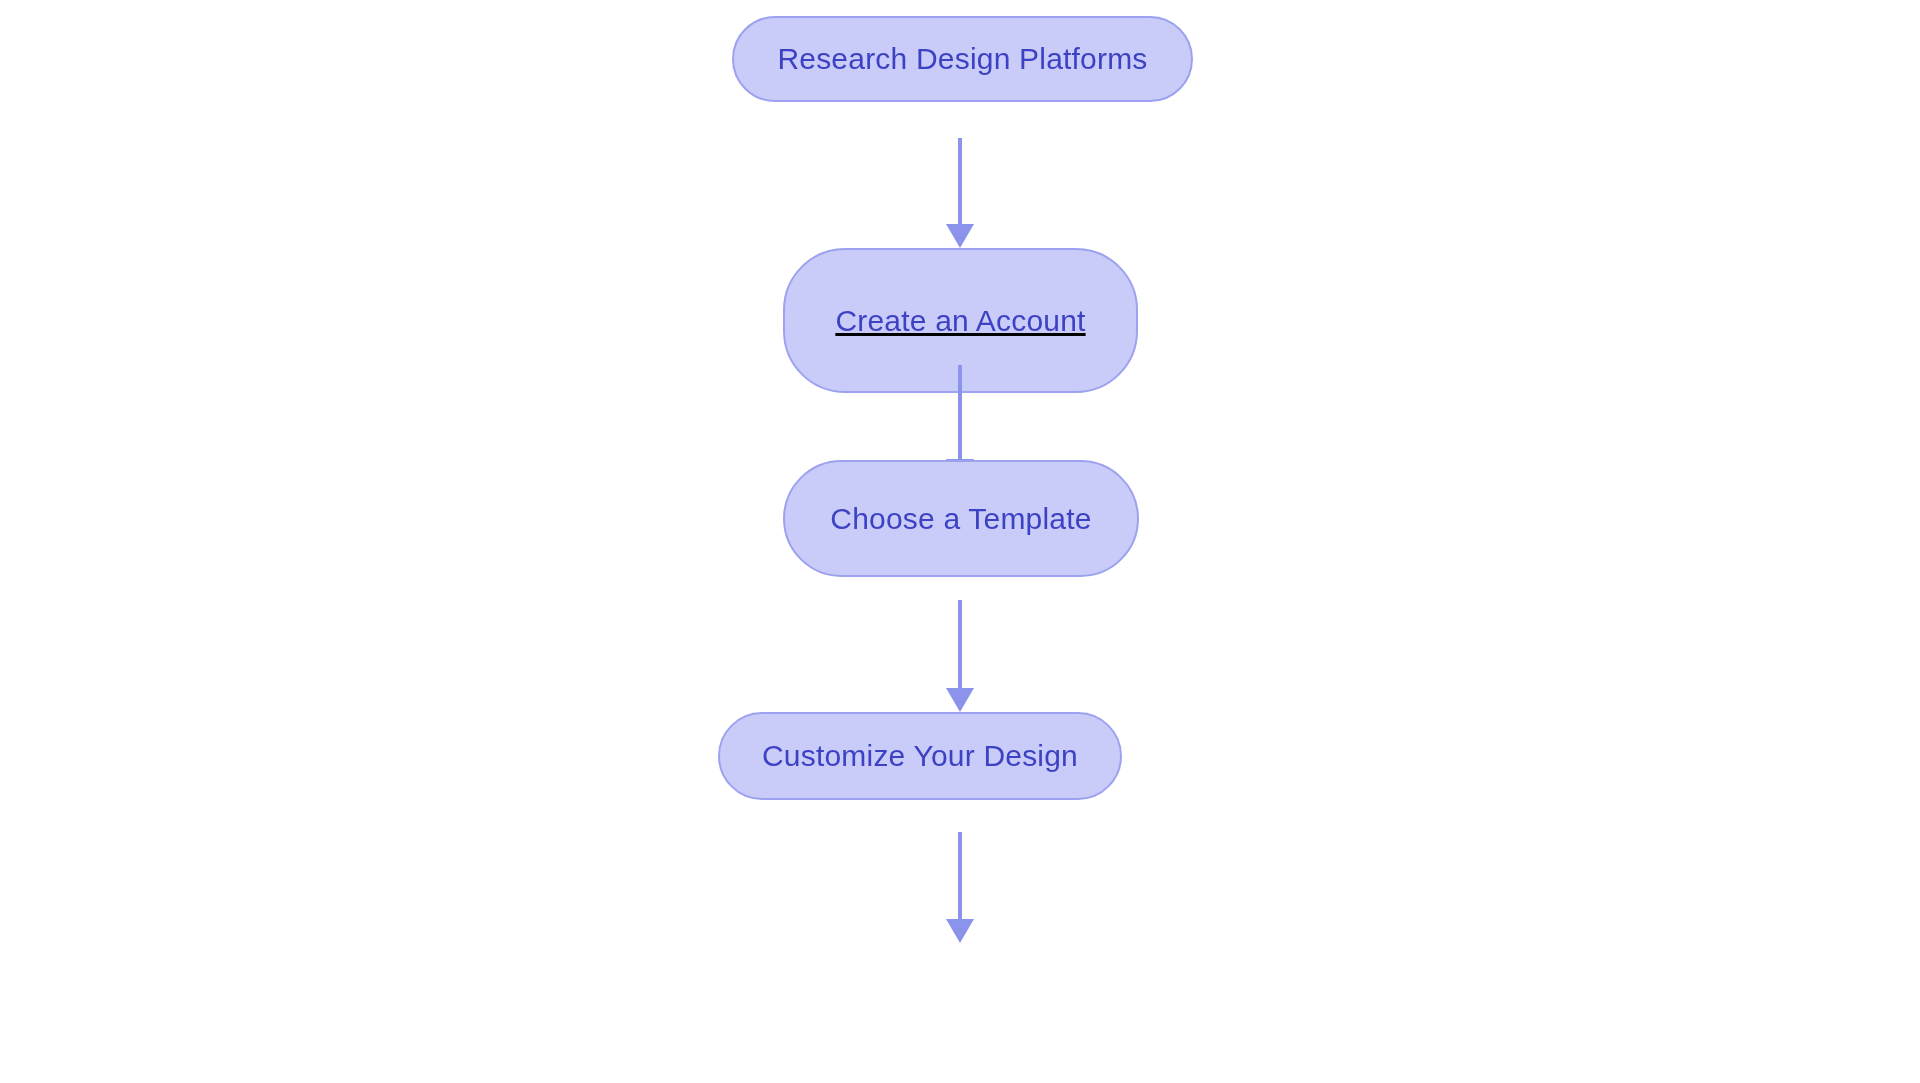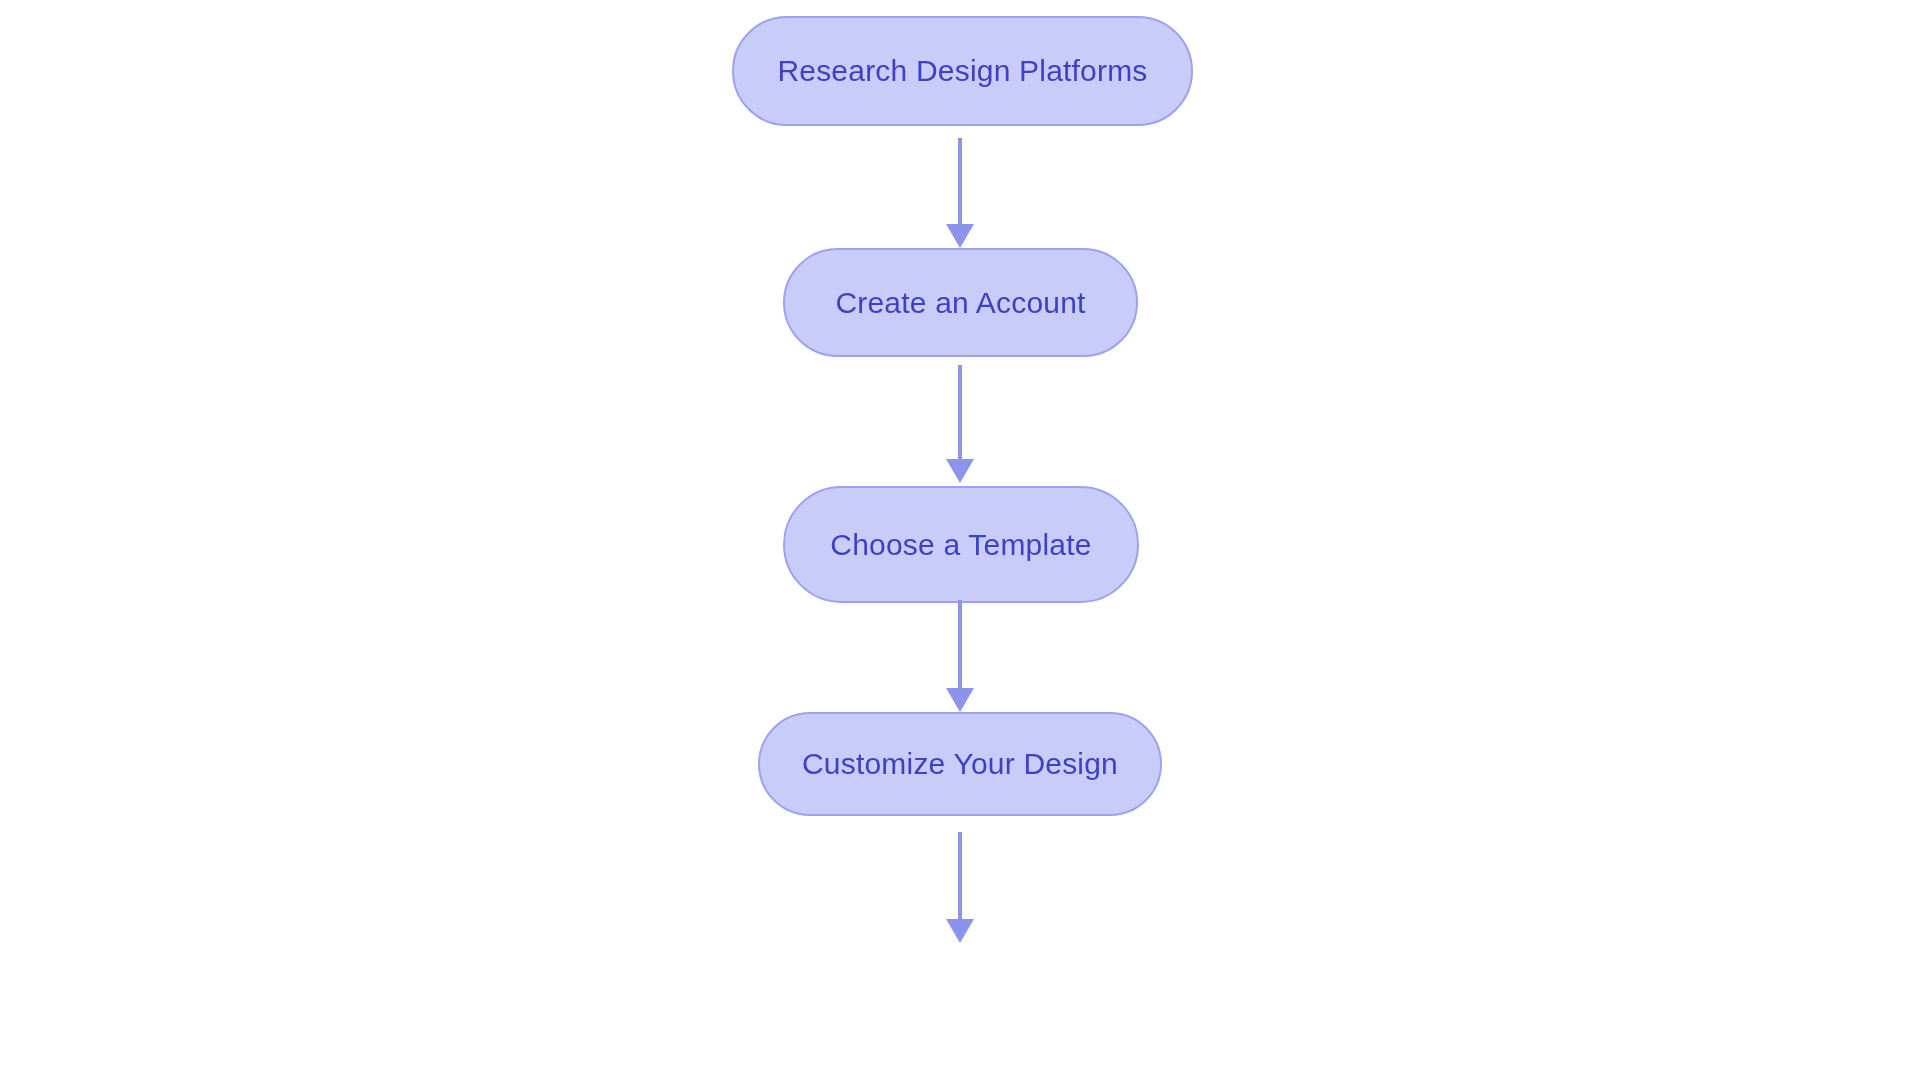--- a/index.html
+++ b/index.html
@@ -24,24 +24,24 @@
     display: flex;
     align-items: center;
     justify-content: center;
   }
   .node .label {
     color: var(--text-color, #3d42c4);
     font-size: 30px;
     letter-spacing: 0.2px;
     white-space: nowrap;
   }
-  .n1 { left: 732px; top: 16px;  width: 461px; height: 110px; }
-  .n2 { left: 783px; top: 248px; width: 355px; height: 109px; }
-  .n3 { left: 783px; top: 486px; width: 356px; height: 117px; }
-  .n4 { left: 758px; top: 712px; width: 404px; height: 104px; }
+  .n1 { left: 732px; top: 16px;  width: 461px; height: 86px; }
+  .n2 { left: 783px; top: 248px; width: 355px; height: 145px; text-decoration: underline; }
+  .n3 { left: 783px; top: 460px; width: 356px; height: 117px; }
+  .n4 { left: 718px; top: 712px; width: 404px; height: 88px; }
   .n5 { left: 783px; top: 943px; width: 357px; height: 119px; }
 
   .edge-line {
     position: absolute;
     left: 958px;
     width: 4px;
     background: var(--arrow-color, #8b93ea);
   }
   .edge-arrow {
     position: absolute;

